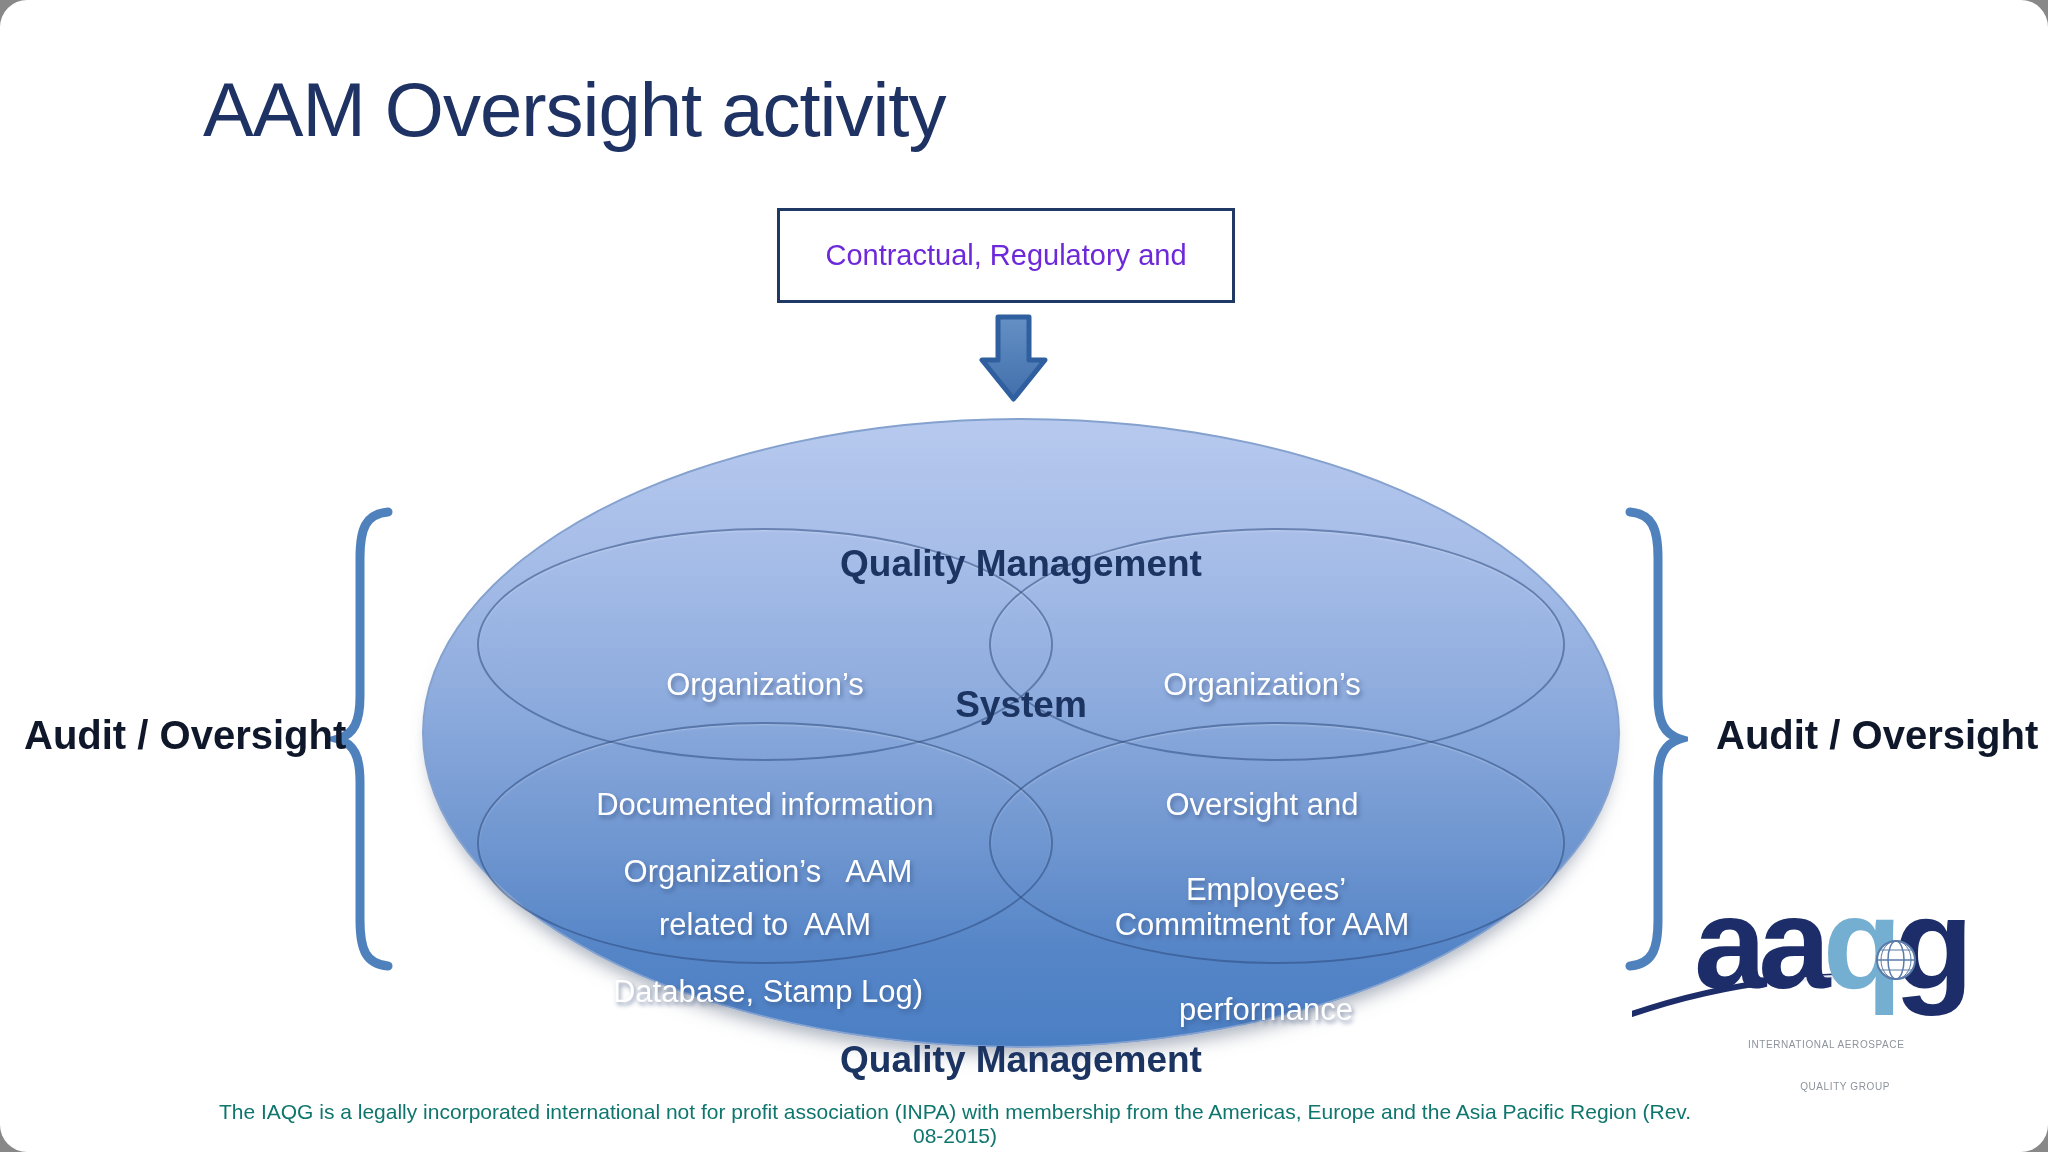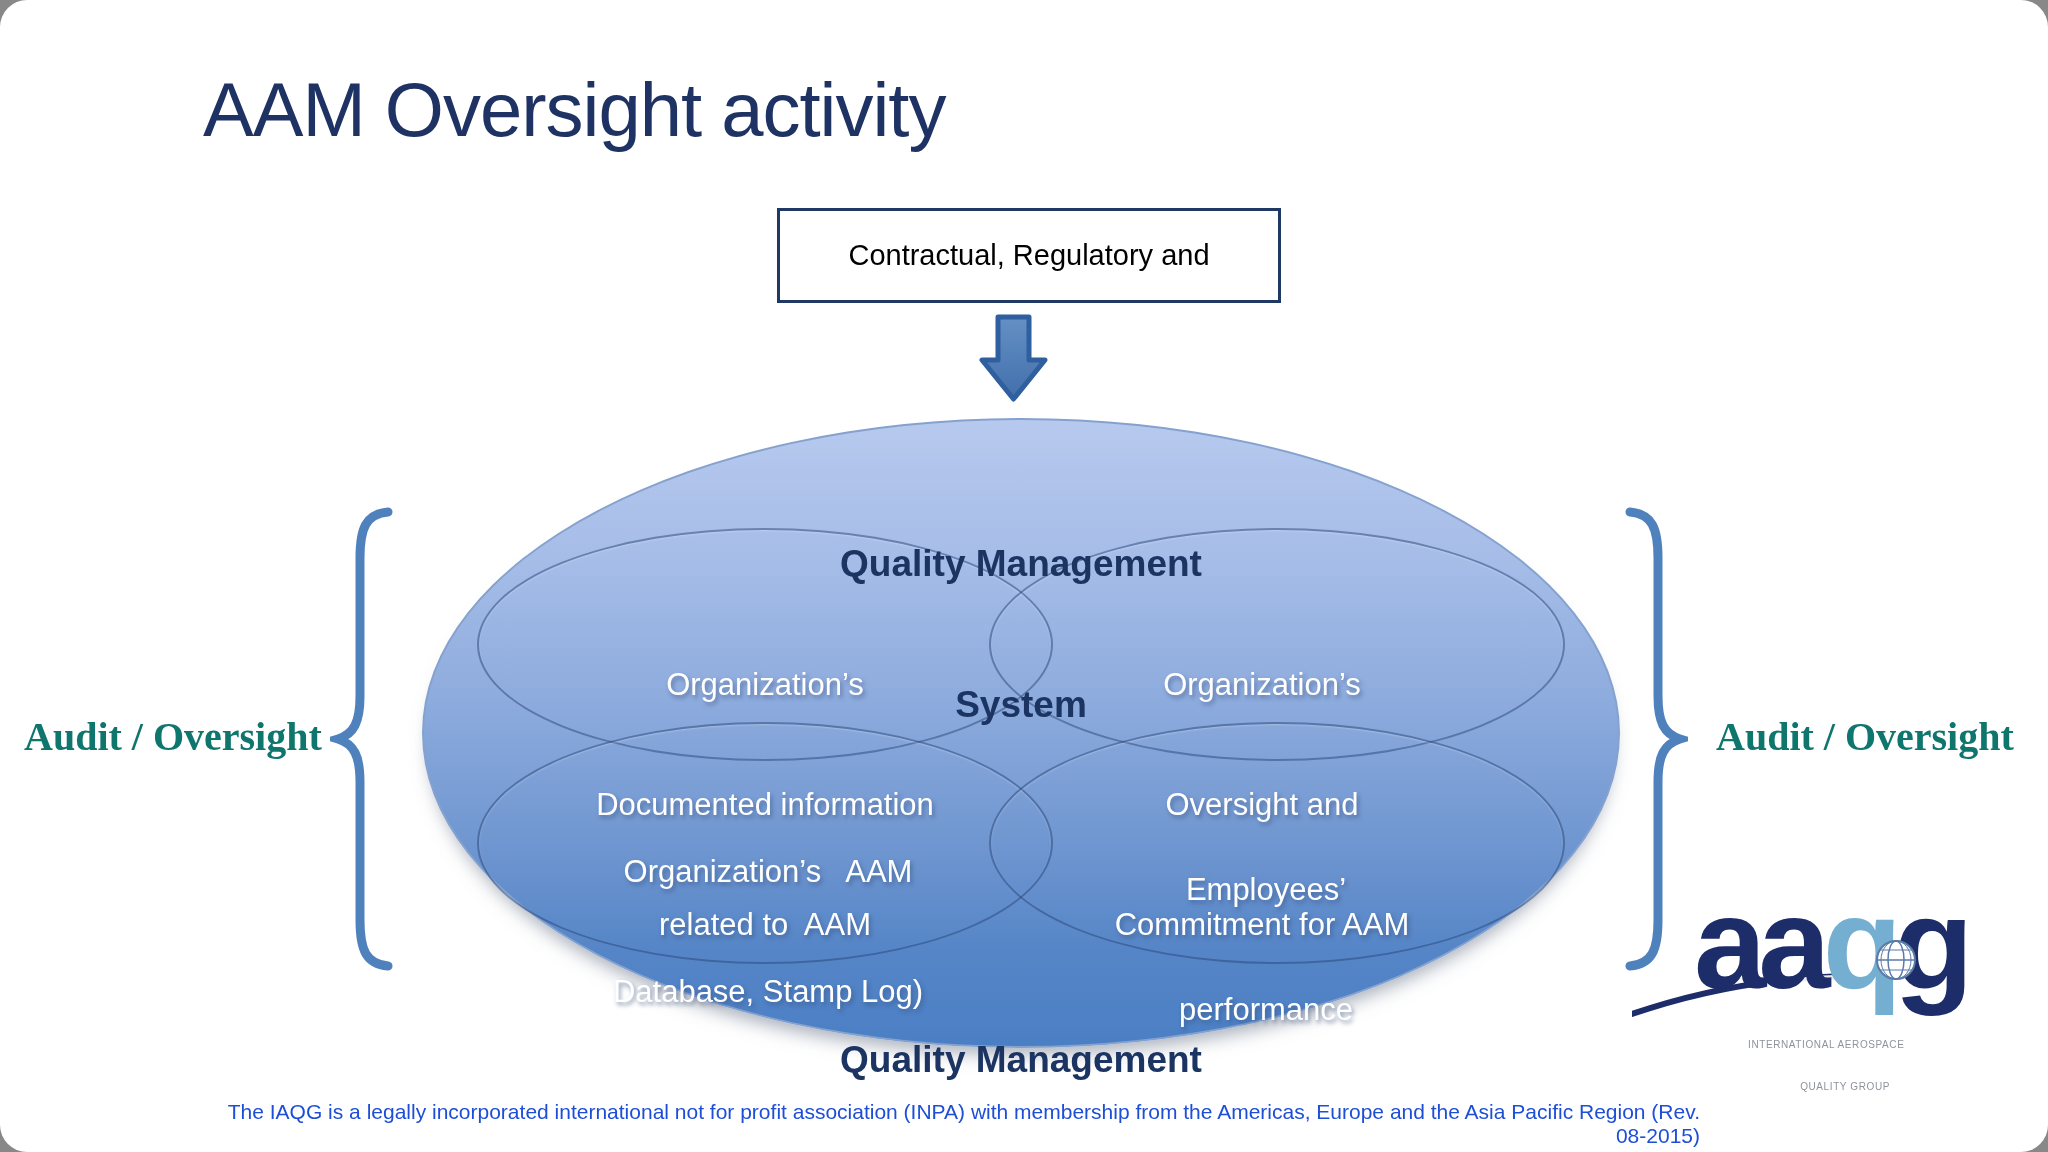--- a/index.html
+++ b/index.html
@@ -6,23 +6,23 @@
   .slide{
     position:relative;width:2048px;height:1152px;background:#ffffff;
     overflow:hidden;font-family:"Liberation Sans",sans-serif;border-radius:27px;
   }
   .abs{position:absolute;}
   .title{
     left:203px;top:66px;font-size:76px;color:#1e3263;letter-spacing:-1px;
     white-space:pre;
   }
   .req-box{
-    left:777px;top:208px;width:504px;height:95px;border:3px solid #203864;
+    left:777px;top:208px;width:458px;height:95px;border:3px solid #203864;
     box-sizing:border-box;display:flex;flex-direction:column;justify-content:center;
-    text-align:center;color:#000000;font-size:29px;line-height:33px;background:#fff;
+    text-align:center;color:#6d28d9;font-size:29px;line-height:33px;background:#fff;
   }
   .big-ellipse{
     left:422px;top:418px;width:1198px;height:630px;border-radius:50%;
     background:linear-gradient(180deg,#b7c9ee 0%,#a6bde8 22%,#8dabdd 45%,#6f96d0 68%,#5585c7 85%,#4b7fc4 100%);
     border:2px solid #85a2cf;box-sizing:border-box;
     box-shadow:0 14px 18px -8px rgba(95,108,130,0.55);
   }
   .inner-ellipse{
     border-radius:50%;border:2px solid rgba(40,70,122,0.5);box-sizing:border-box;
     box-shadow:inset 0 1px 2px rgba(255,255,255,0.25);
@@ -39,26 +39,26 @@
   .qms-bottom{left:771px;top:942px;}
   .etext{
     width:540px;text-align:center;color:#ffffff;font-size:31px;line-height:40px;
     text-shadow:2px 3px 4px rgba(52,76,120,0.55);white-space:pre;
   }
   .et-ul{left:495px;top:585px;}
   .et-ur{left:992px;top:585px;}
   .et-ll{left:498px;top:772px;}
   .et-lr{left:996px;top:790px;}
   .audit{
-    font-weight:bold;font-size:40px;color:#0f766e;text-align:left;white-space:pre;font-family:Liberation Serif, serif;
+    font-weight:bold;font-size:40px;color:#0f172a;text-align:left;white-space:pre;
   }
   .audit-left{left:24px;top:713px;width:300px;}
   .audit-right{left:1716px;top:713px;width:310px;}
   .footer{
-    left:210px;top:1100px;width:1490px;text-align:right;font-size:21px;color:#1d4ed8;
+    left:210px;top:1100px;width:1490px;text-align:center;font-size:21px;color:#0f766e;
   }
   
   .logo{left:1692px;top:912px;width:360px;height:150px;}
   .logo-letters{
     position:absolute;left:2px;top:-34px;font-weight:bold;font-size:130px;line-height:1;
     letter-spacing:-8px;white-space:pre;
   }
   .logo-letters .ln{color:#1d2d69;}
   .logo-letters .lb{color:#74aed1;}
   .logo-caption{

